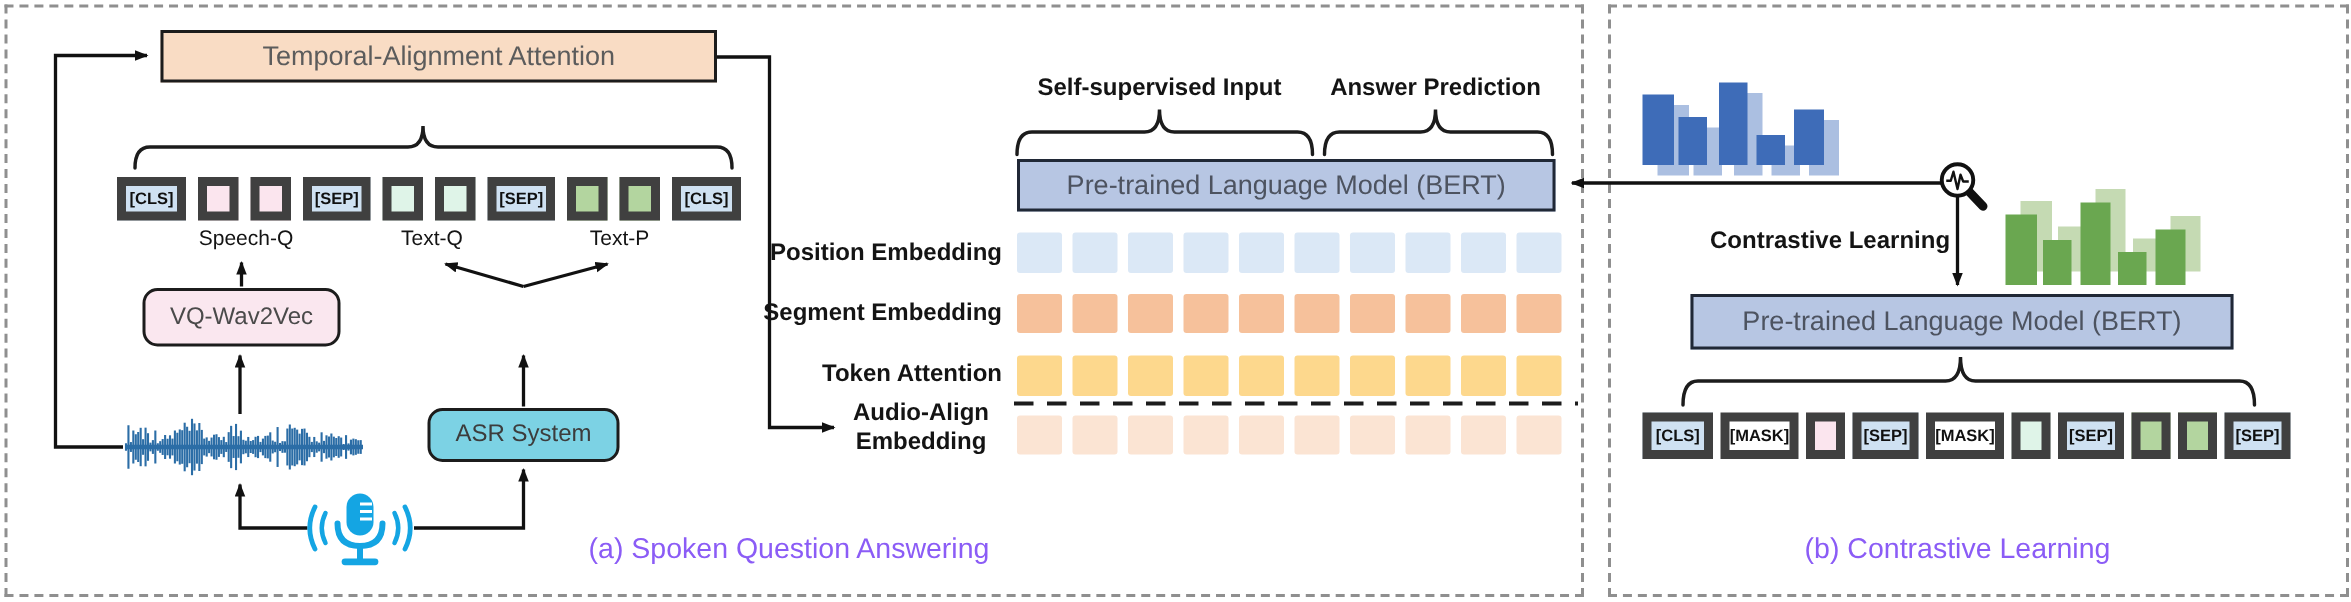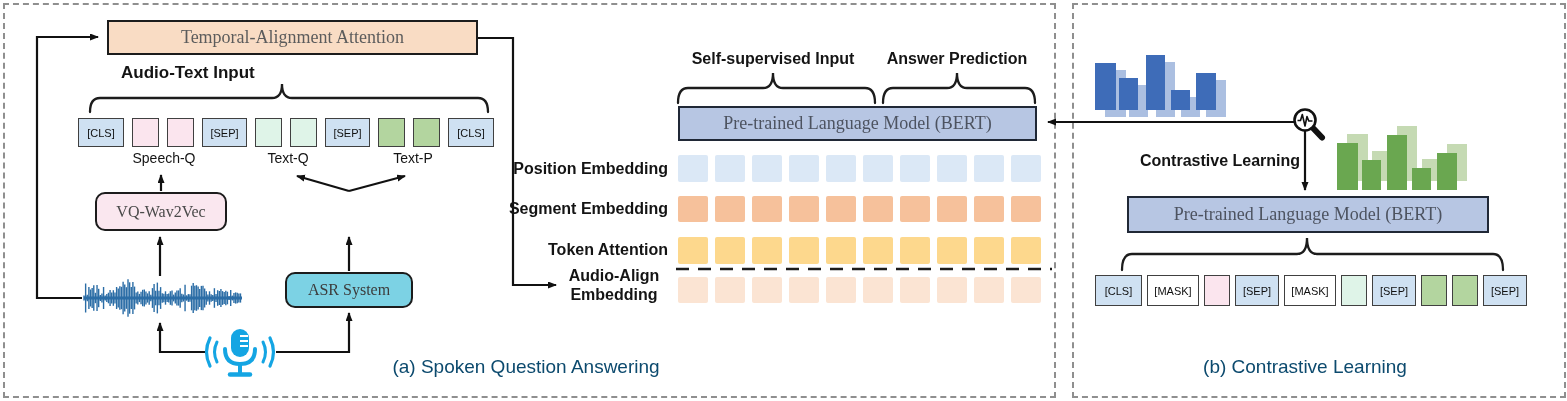--- a/index.html
+++ b/index.html
@@ -2,37 +2,37 @@
 <html><head>
 <meta charset="utf-8">
 <style>
   html,body{margin:0;padding:0;background:#ffffff;}
   #canvas{position:relative;width:1567px;height:401px;background:#fff;
           font-family:"Liberation Sans",sans-serif;overflow:hidden;}
   .abs{position:absolute;}
   .panel{position:absolute;border:2.4px dashed #8f8f8f;background:transparent;}
   svg.overlay{position:absolute;left:0;top:0;width:1567px;height:401px;z-index:3;pointer-events:none;}
   .box{position:absolute;display:flex;align-items:center;justify-content:center;
-       border:2.3px solid #1c1c1c;color:#555;z-index:4;box-sizing:border-box;font-family:Liberation Serif, serif;}
+       border:2.3px solid #1c1c1c;color:#555;z-index:4;box-sizing:border-box;}
   .rounded{border-radius:10px;}
   .lbl{position:absolute;color:#141414;z-index:4;white-space:nowrap;}
   .semib{font-weight:bold;}
   .tok-row{position:absolute;display:flex;z-index:4;}
   .tok{display:flex;align-items:center;justify-content:center;box-sizing:border-box;
-       border:1px solid #404040;font-size:11px;font-weight:normal;color:#101010;height:100%;}
+       border:6px solid #404040;font-size:11px;font-weight:bold;color:#101010;height:100%;}
   #token-row-a{left:78px;top:118px;height:29px;gap:8px;}
   #token-row-b{left:1095px;top:275px;height:31px;gap:5px;}
   #token-row-a .t-cls{width:46px}  #token-row-a .t-sep{width:45px}
   #token-row-a .t-sq{width:27px}
   #token-row-b .t-cls{width:47px}  #token-row-b .t-sep{width:44px}
   #token-row-b .t-mask{width:52px} #token-row-b .t-sq{width:26px}
   .sq-row{position:absolute;display:flex;gap:7px;z-index:4;}
   .sq{width:30px;border-radius:2px;height:100%;}
   .vbar{position:absolute;z-index:2;}
-  .cap{font-size:19px;color:#0c4a6e;}
+  .cap{font-size:19px;color:#8b5cf6;}
 </style>
 </head>
 <body>
 
 <div id="canvas">
 
   <div class="panel" style="left:3px;top:3px;width:1049px;height:391px;"></div>
   <div class="panel" style="left:1072px;top:3px;width:490px;height:391px;"></div>
 
   <svg class="overlay" viewBox="0 0 1567 401">
@@ -188,21 +188,20 @@
       <path d="M 210,338 Q 203,352 210,366" fill="none" stroke="#14a5e3" stroke-width="3.2" stroke-linecap="round"></path>
       <path d="M 263,342 Q 268,352 263,362" fill="none" stroke="#14a5e3" stroke-width="3" stroke-linecap="round"></path>
       <path d="M 270,338 Q 277,352 270,366" fill="none" stroke="#14a5e3" stroke-width="3.2" stroke-linecap="round"></path>
     </g>
   </svg>
 
   <div class="box" id="taa" style="left:107px;top:20px;width:371px;height:35px;background:#f9dcc4;font-size:18px;color:#5c5c5c;">
     <span>Temporal-Alignment Attention</span>
   </div>
 
-  <div class="lbl semib" style="left:121px;top:63px;font-size:17px;">Audio-Text Input</div>
 
   <div class="tok-row" id="token-row-a">
       <div class="tok t-cls" style="background: rgb(207, 225, 242);">[CLS]</div>
       <div class="tok t-sq t-pink" style="background: rgb(251, 229, 238);"></div>
       <div class="tok t-sq t-pink" style="background: rgb(251, 229, 238);"></div>
       <div class="tok t-sep" style="background: rgb(207, 225, 242);">[SEP]</div>
       <div class="tok t-sq t-mint" style="background: rgb(223, 244, 232);"></div>
       <div class="tok t-sq t-mint" style="background: rgb(223, 244, 232);"></div>
       <div class="tok t-sep" style="background: rgb(207, 225, 242);">[SEP]</div>
       <div class="tok t-sq t-green" style="background: rgb(179, 213, 159);"></div>

